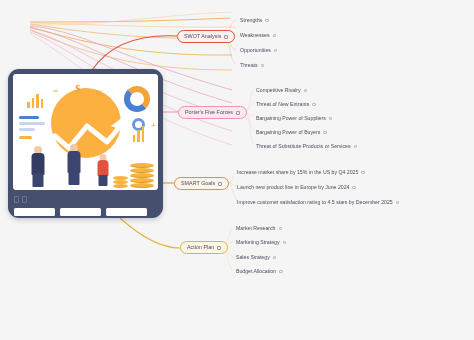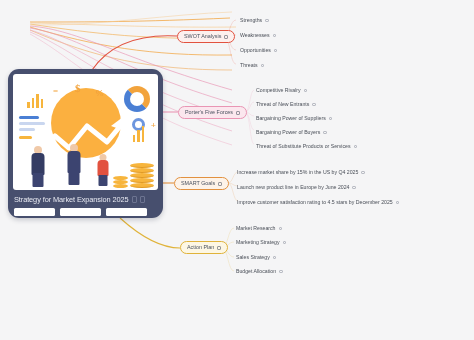--- a/index.html
+++ b/index.html
@@ -300,21 +300,20 @@
         <div class="coin" style="bottom:20px"></div>
       </div>
       <div class="ill" style="right:30px; bottom:2px; width:15px; height:14px;">
         <div class="coin-sm" style="bottom:0"></div>
         <div class="coin-sm" style="bottom:4px"></div>
         <div class="coin-sm" style="bottom:8px"></div>
       </div>
     </div>
 
     <div class="card-title-row">
-      <span class="card-title">Strategy for Market Expansion 2025</span>
       <span class="mini-box"></span>
       <span class="mini-box"></span>
     </div>
 
     <div class="card-footer">
       <span class="footer-chip a"></span>
       <span class="footer-chip b"></span>
       <span class="footer-chip c"></span>
     </div>
   </div>

